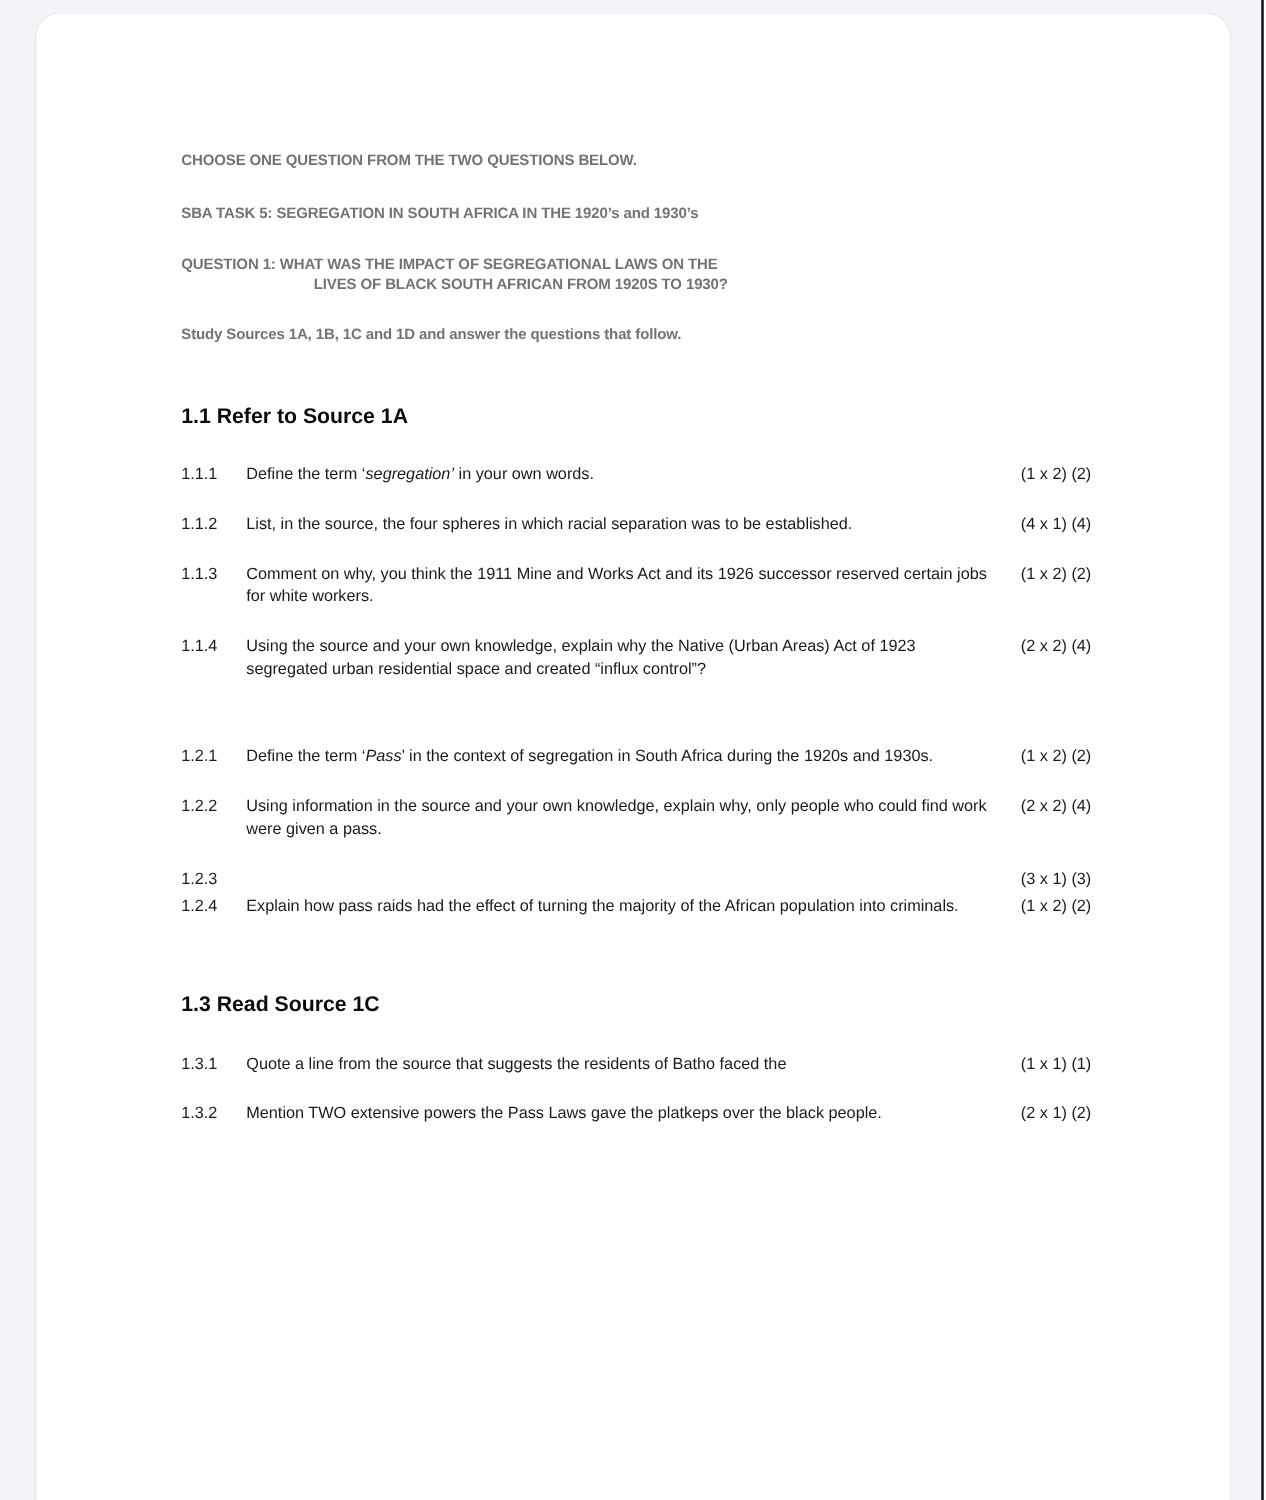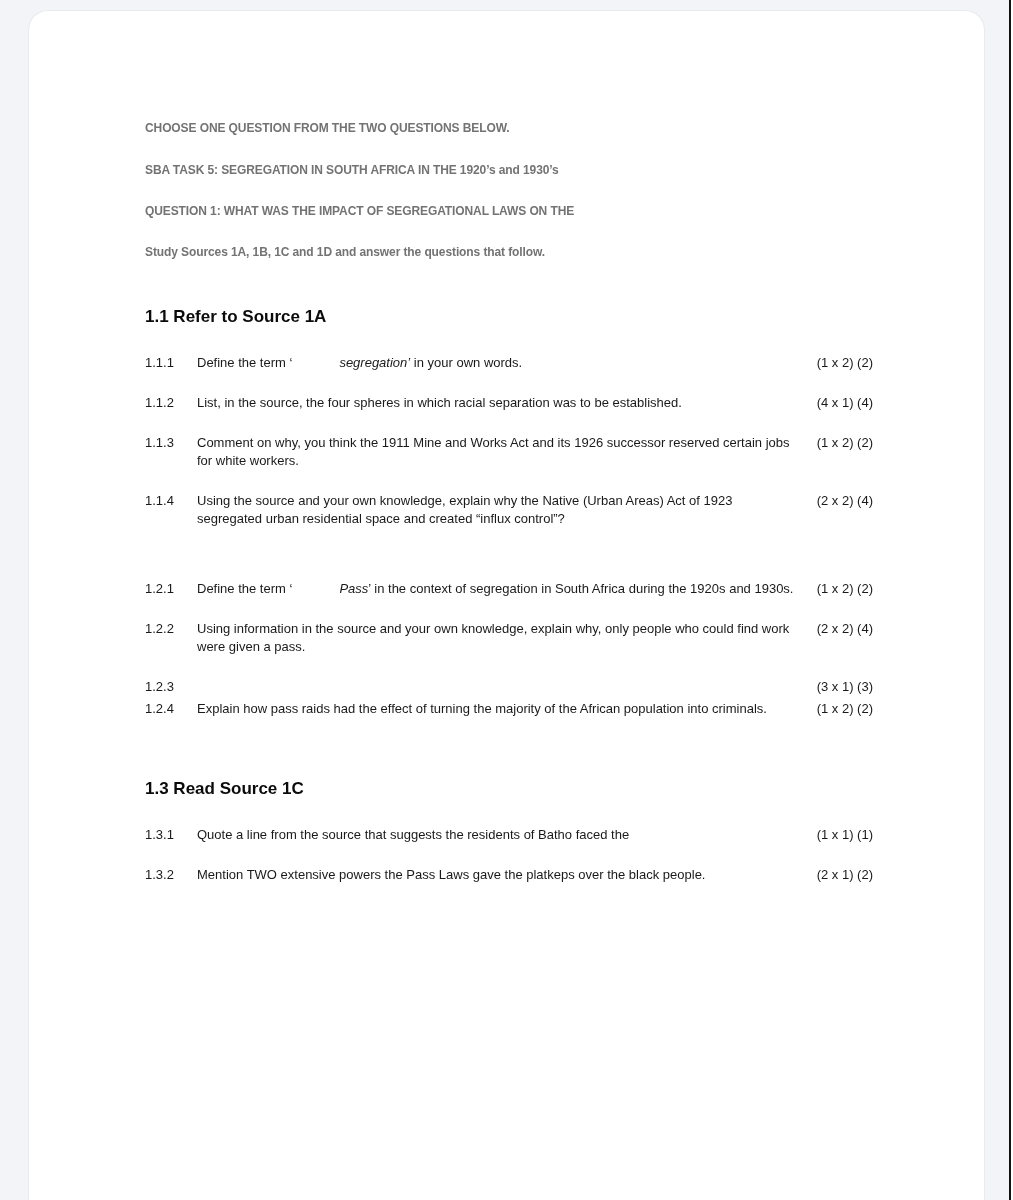--- a/index.html
+++ b/index.html
@@ -91,21 +91,21 @@
   .q .qnum {
     position: absolute;
     left: 0;
     top: 0;
   }
   .q .qtext { display: block; }
   .marks {
     float: right;
     margin-left: 18px;
   }
-  .q i { font-style: italic; margin-left: 47px; }
+  .q i { font-style: italic; }
 
   
   .gap-q   { height: 22px; }
   .gap-sec { height: 26px; }
   .gap-big { height: 60px; }
   .gap-lead { height: 46px; }
 </style>
 </head>
 <body>
 
@@ -114,20 +114,21 @@
 
 <div class="doc-card">
   <div class="doc-body">
 
     <p class="hd">CHOOSE ONE QUESTION FROM THE TWO QUESTIONS BELOW.</p>
 
     <p class="hd">SBA TASK 5: SEGREGATION IN SOUTH AFRICA IN THE 1920’s and 1930’s</p>
 
     <p class="hd tight">
       <span>QUESTION 1: WHAT WAS THE IMPACT OF SEGREGATIONAL LAWS ON THE</span>
+      <span class="hd-line2">LIVES OF BLACK SOUTH AFRICAN FROM 1920S TO 1930?</span>
     </p>
 
     <p class="hd hd-study">Study Sources 1A, 1B, 1C and 1D and answer the questions that follow.</p>
 
     <div class="gap-lead"></div>
 
     <p class="sec-hd">
       <span class="num-reg">1.1 </span><span class="b">Refer to Source 1A</span>
     </p>
 

